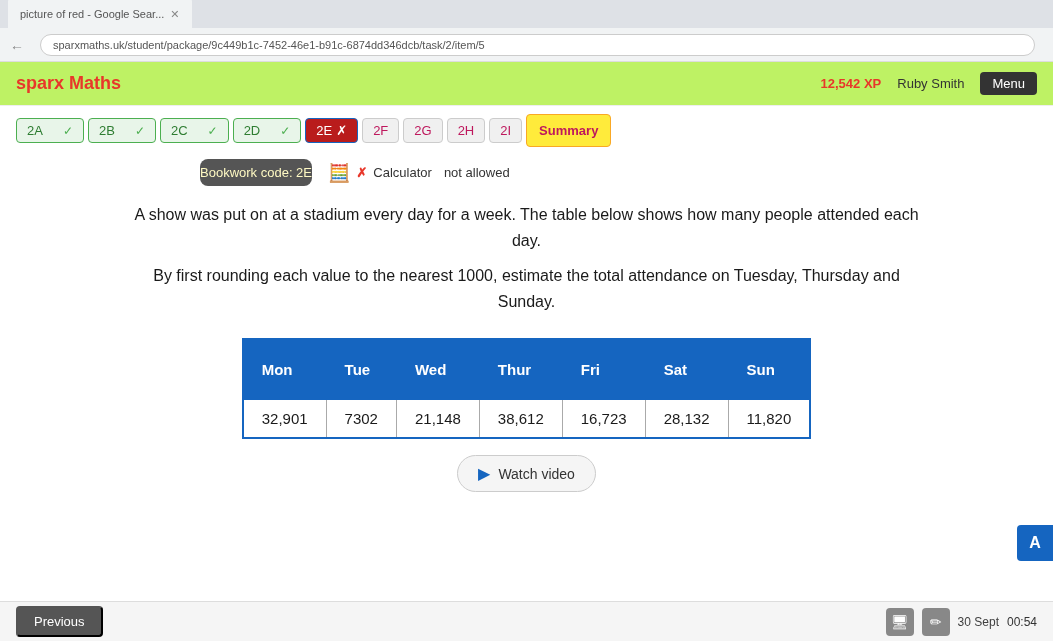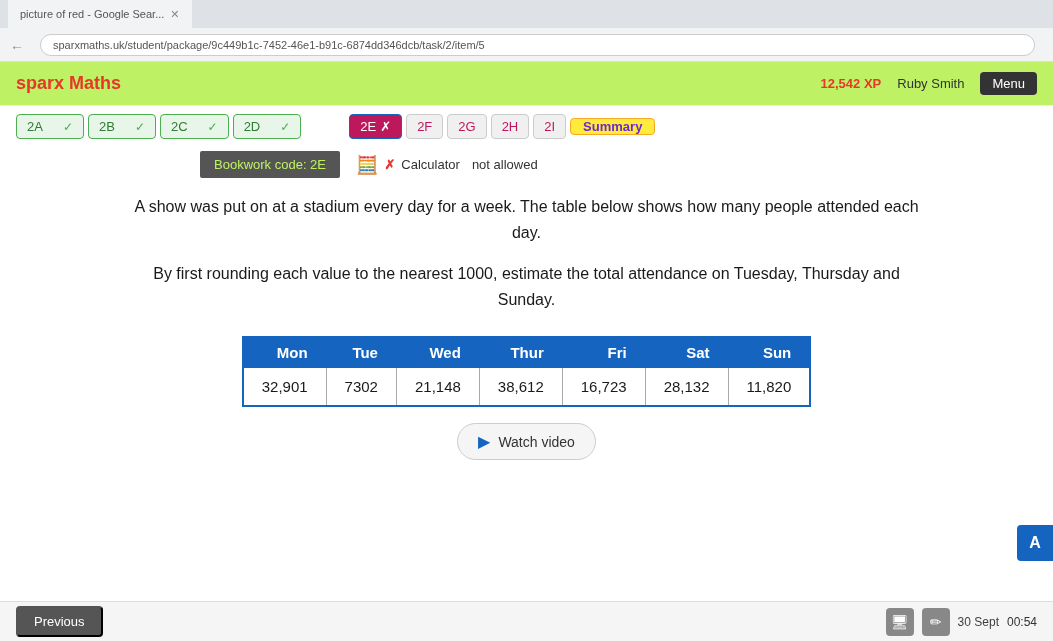--- a/index.html
+++ b/index.html
@@ -123,51 +123,50 @@
       color: #be185d;
       cursor: pointer;
     }
     .tab-item.completed {
       background: #e8f5e9;
       border-color: #4caf50;
       color: #2e7d32;
       gap: 20px;
     }
     .tab-item.x-mark {
-      background: #be185d;
+      background: #b91c1c;
       border-color: #1565c0;
       color: white;
-      margin-left: 44px;
     }
     .check-icon { color: #4caf50; font-size: 12px; }
     .tab-item.completed .check-icon { color: #4caf50; }
 
     .summary-tab {
       background: #ffeb3b;
       border: 1px solid #f9a825;
       border-radius: 4px;
-      padding: 0 12px;
-      font-size: 13px;
-      font-weight: bold;
-      color: #6d28d9;
+      padding: 8px 12px;
+      font-size: 13px;
+      font-weight: bold;
+      color: #be185d;
       cursor: pointer;
     }
 
     
     .bookwork-section {
       display: flex;
       align-items: center;
       padding: 12px 16px 8px 200px;
       gap: 16px;
     }
     .bookwork-code {
       background: #555;
-      color: #bef264;
-      padding: 6px 14px;
-      border-radius: 2px;
+      color: #fef9c3;
+      padding: 6px 0;
+      border-radius: 8px;
       font-size: 13px;
     }
     .calculator-info {
       display: flex;
       align-items: center;
       gap: 6px;
       font-size: 13px;
       color: #333;
     }
     .calc-icon {
@@ -196,25 +195,25 @@
       justify-content: center;
       margin: 16px 0;
     }
     .data-table {
       border-collapse: collapse;
       border: 2px solid #1565c0;
     }
     .data-table th {
       background: #1565c0;
       color: white;
-      padding: 6px 18px;
+      padding: 21px 18px;
       font-size: 15px;
       font-weight: bold;
       border: 1px solid #1565c0;
-      text-align: right;
+      text-align: left;
     }
     .data-table td {
       padding: 10px 18px;
       font-size: 15px;
       color: #1a1a1a;
       border: 1px solid #aaa;
       text-align: left;
       background: white;
     }
 
@@ -374,21 +373,21 @@
       <br>
       <span>not allowed</span>
     </div>
   </div>
 
   <div class="question-area">
     <div class="question-text">
       <span>A show was put on at a stadium every day for a week. The table below shows how many people attended each</span><br>
       <span>day.</span>
     </div>
-    <div class="question-text" style="margin-top:16px;">
+    <div class="question-text" style="margin-top:10px;">
       <span>By first rounding each value to the nearest 1000, estimate the total attendance on Tuesday, Thursday and</span><br>
       <span>Sunday.</span>
     </div>
   </div>
 
   <div class="table-container">
     <table class="data-table">
       <thead>
         <tr>
           <th>Mon</th>

